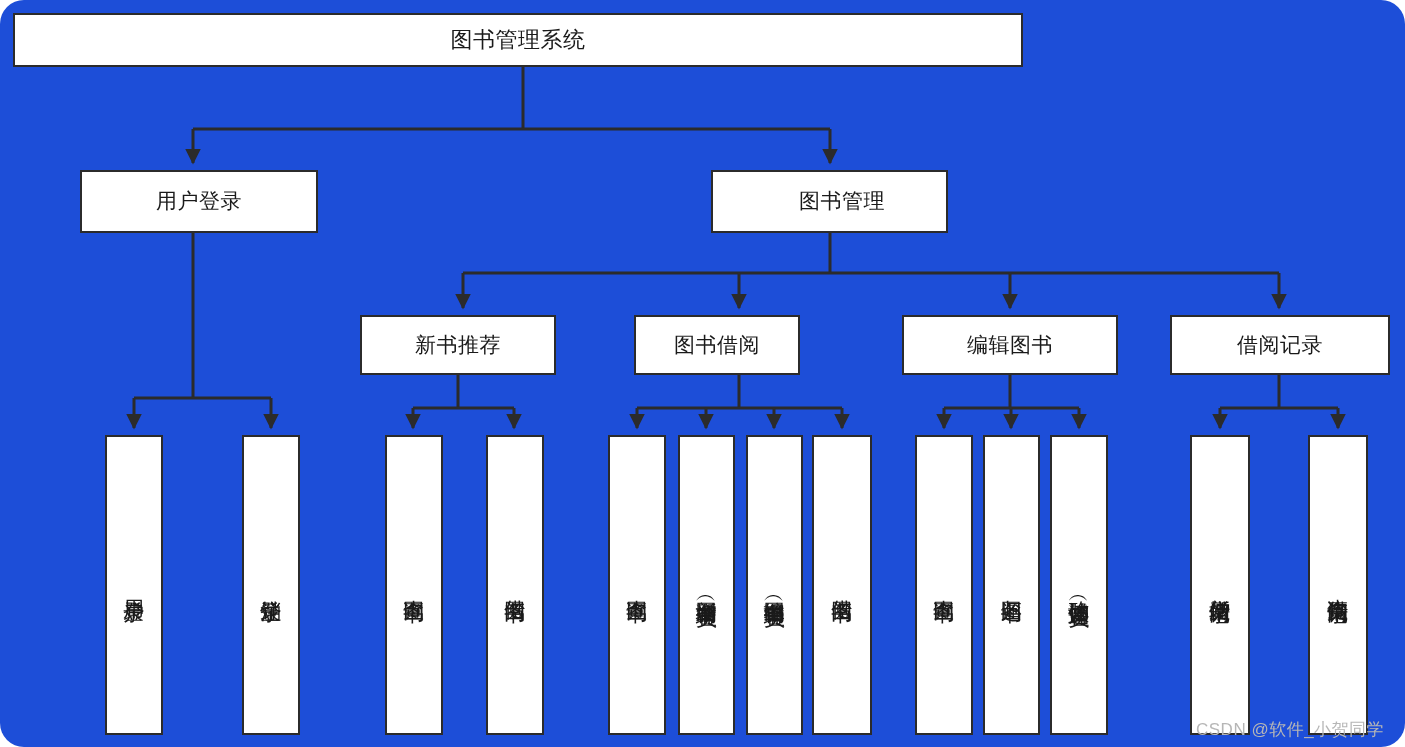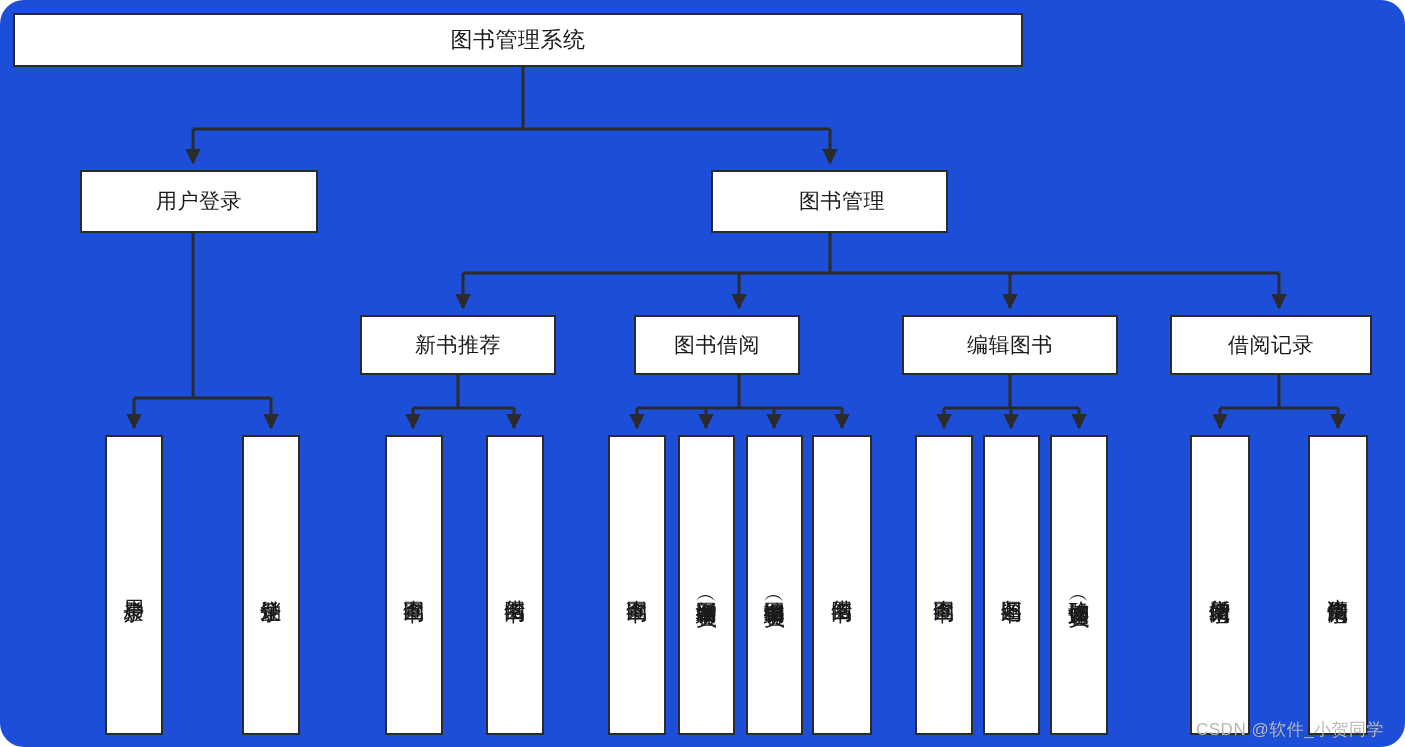--- a/index.html
+++ b/index.html
@@ -147,21 +147,21 @@
   </div>
 
   <div class="node" style="left:634px;top:315px;width:166px;height:60px;">
     <span class="lbl">图书借阅</span>
   </div>
 
   <div class="node" style="left:902px;top:315px;width:216px;height:60px;">
     <span class="lbl">编辑图书</span>
   </div>
 
-  <div class="node" style="left:1170px;top:315px;width:202px;height:60px;">
+  <div class="node" style="left:1170px;top:315px;width:220px;height:60px;">
     <span class="lbl">借阅记录</span>
   </div>
 
   <div class="node vertical centered" style="left:105px;top:435px;width:58px;height:300px;">
     <span class="lbl">用户登录</span>
   </div>
 
   <div class="node vertical centered" style="left:242px;top:435px;width:58px;height:300px;">
     <span class="lbl">注销登录</span>
   </div>

